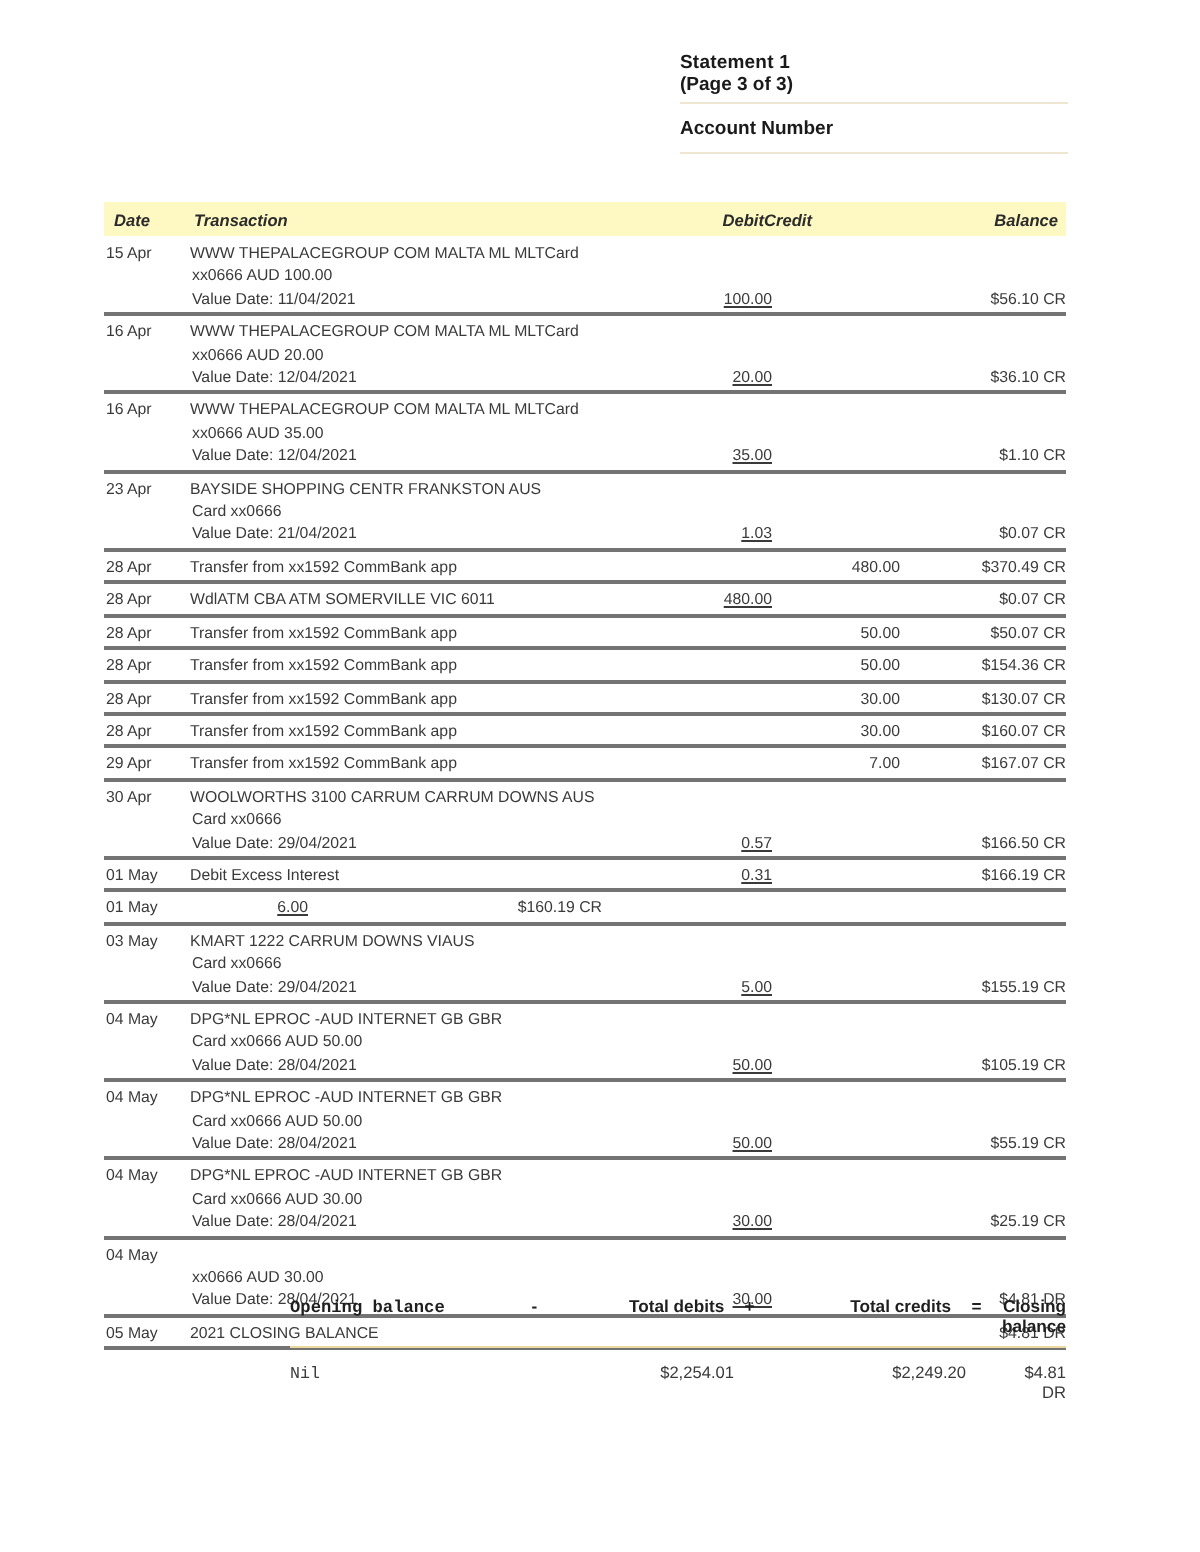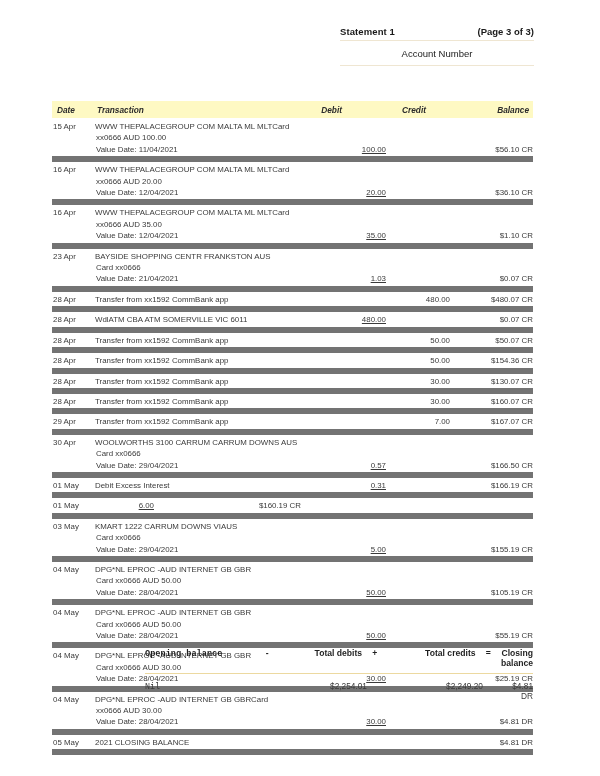--- a/index.html
+++ b/index.html
@@ -31,34 +31,34 @@
     width: 194px;
   }
   .stmt-line1 {
     display: flex;
     justify-content: space-between;
     align-items: baseline;
     font-size: 9.5px;
     font-weight: bold;
     color: #1a1a1a;
     padding-bottom: 3px;
+    flex-direction: column;
   }
   .stmt-title { letter-spacing: 0.1px; }
   .stmt-page  { font-weight: bold; color: #1a1a1a; }
   .hdr-rule {
     height: 1px;
     background: #efe6d2;
     width: 194px;
   }
   .acct-row {
     font-size: 9.5px;
-    font-weight: normal;
+    font-weight: bold;
     color: #1a1a1a;
     padding: 7px 0 6px 0;
-    text-align: center;
   }
 
   
   .table-wrap {
     position: absolute;
     left: 52px;
     top: 101px;
     width: 481px;
   }
 
@@ -70,27 +70,27 @@
     font-size: 8.3px;
     font-weight: bold;
     font-style: italic;
     color: #2b2b2b;
     box-sizing: border-box;
     padding: 0 4px 0 5px;
   }
   .ch-date   { width: 36px; }
   .ch-trans  { flex: 1; padding-left: 4px; }
   .ch-debit  { width: 62px; text-align: right; }
-  .ch-credit { width: 64px; text-align: center; padding-right: 3px; padding-left: 40px;}
+  .ch-credit { width: 64px; text-align: left; padding-right: 3px;}
   .ch-bal    { width: 80px; text-align: right; }
 
   .rows { margin-top: 0; }
 
   .txn {
-    border-bottom: 6px solid #737373;
+    border-bottom: 2px solid #737373;
     position: relative;
     padding: 2px 0 1px 0;
   }
   .txn:first-child { padding-top: 3px; }
 
   .txn-line {
     display: flex;
     align-items: baseline;
     font-size: 7.9px;
     line-height: 11.4px;
@@ -269,21 +269,21 @@
             <div class="t-credit"></div>
             <div class="t-bal">$0.07 CR</div>
           </div>
         </div>
         <div class="txn">
           <div class="txn-line">
             <div class="t-date">28 Apr</div>
             <div class="t-desc">Transfer from xx1592 CommBank app</div>
             <div class="t-debit"></div>
             <div class="t-credit">480.00</div>
-            <div class="t-bal">$480.07 CR</div>
+            <div class="t-bal">$370.49 CR</div>
           </div>
         </div>
         <div class="txn">
           <div class="txn-line">
             <div class="t-date">28 Apr</div>
             <div class="t-desc">WdlATM CBA ATM SOMERVILLE VIC 6011</div>
             <div class="t-debit">480.00</div>
             <div class="t-credit"></div>
             <div class="t-bal">$0.07 CR</div>
           </div>
@@ -451,21 +451,20 @@
           <div class="txn-line">
             <div class="t-desc indent">Value Date: 28/04/2021</div>
             <div class="t-debit">30.00</div>
             <div class="t-credit"></div>
             <div class="t-bal">$25.19 CR</div>
           </div>
         </div>
         <div class="txn">
           <div class="txn-line">
             <div class="t-date">04 May</div>
-            <div class="t-desc">DPG*NL  EPROC -AUD  INTERNET  GB GBRCard</div>
             <div class="t-debit"></div>
             <div class="t-credit"></div>
             <div class="t-bal"></div>
           </div>
           <div class="txn-line">
             <div class="t-desc indent">xx0666 AUD 30.00</div>
             <div class="t-debit"></div>
             <div class="t-credit"></div>
             <div class="t-bal"></div>
           </div>

